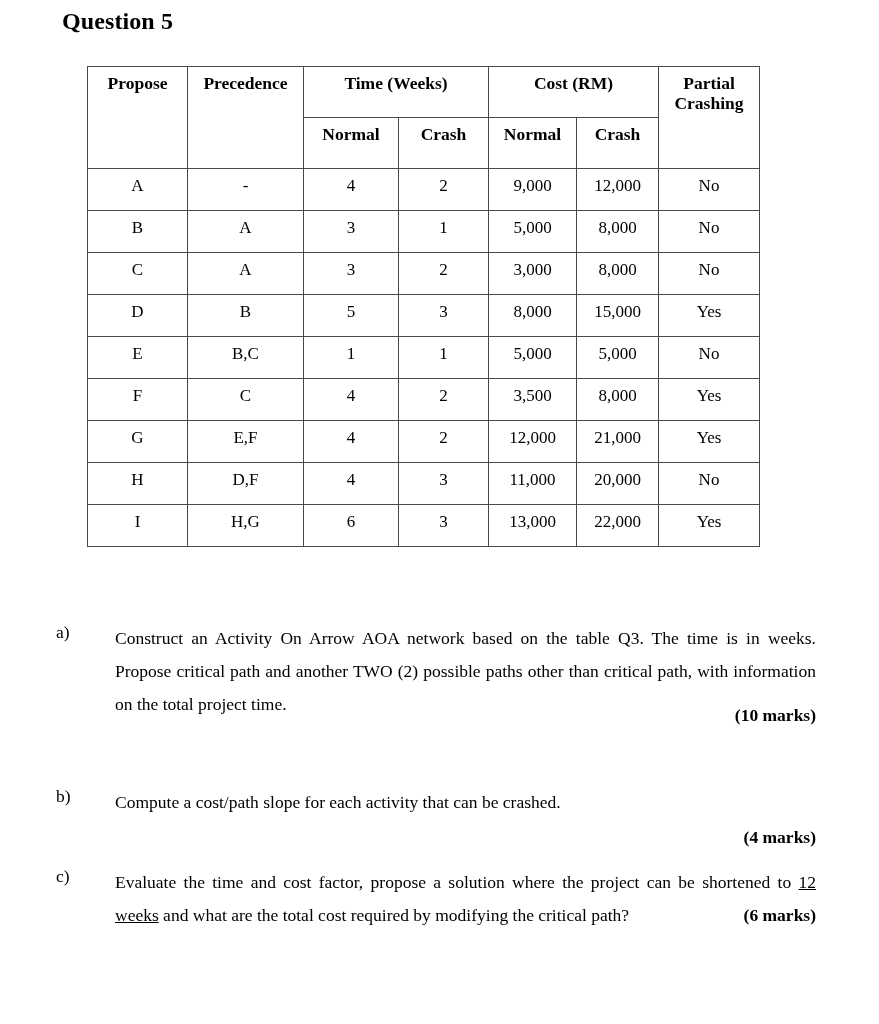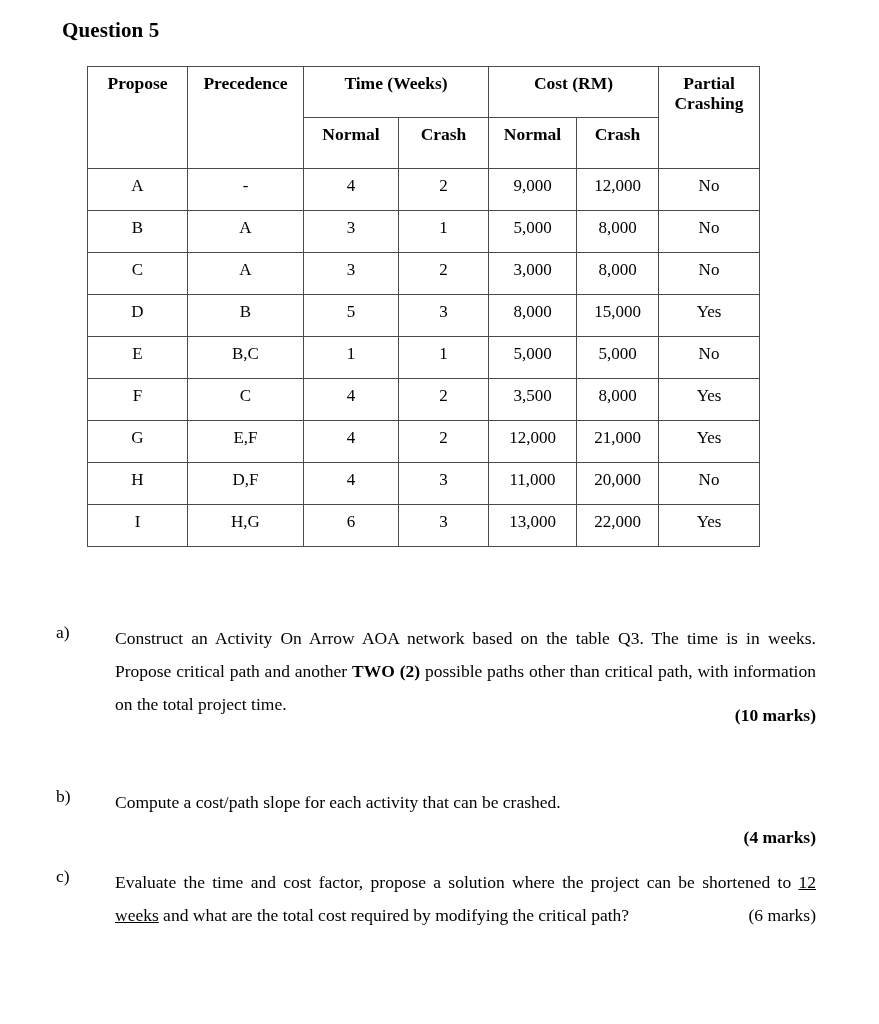--- a/index.html
+++ b/index.html
@@ -20,22 +20,22 @@
     position: relative;
     width: 879px;
     height: 1024px;
     box-sizing: border-box;
   }
 
   
   .q-heading {
     position: absolute;
     left: 62px;
-    top: 18px;
-    font-size: 21px;
+    top: 8px;
+    font-size: 24px;
     font-weight: bold;
     letter-spacing: 0.1px;
   }
 
   
   .cpm-table-wrap {
     position: absolute;
     left: 87px;
     top: 66px;
     width: 672px;
@@ -122,23 +122,23 @@
     width: 760px;
     text-align: right;
     left: 56px;
   }
   .marks-a { top: 705px; }
   .marks-b { top: 827px; }
   .marks-total { top: 988px; }
 
   .inline-marks {
     float: right;
-    font-weight: normal;
-  }
-  b.em { font-weight: bold; }
+    font-weight: bold;
+  }
+  b.em { font-weight: normal; }
   u.uline { text-decoration: underline; }
 </style>
 </head>
 <body>
 
 <div class="page">
 
   <div class="q-heading">Question 5</div>
 
   <div class="cpm-table-wrap">

